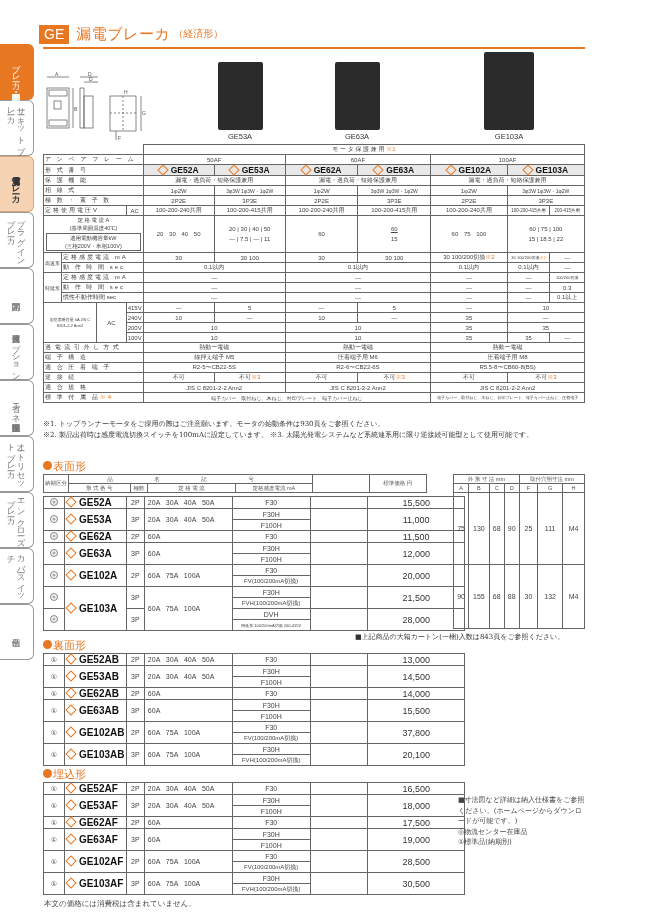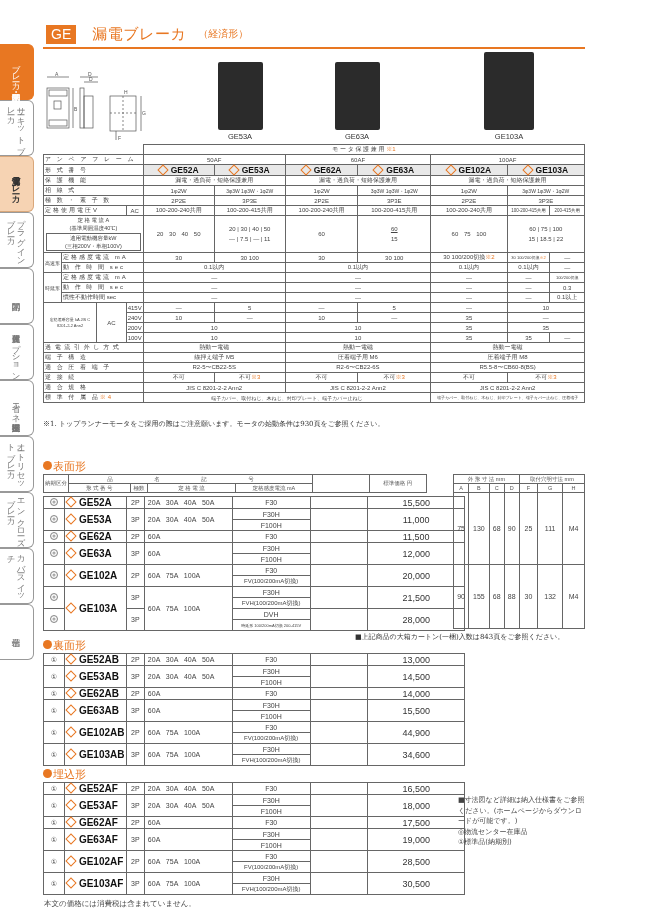--- a/index.html
+++ b/index.html
@@ -1,19 +1,19 @@
 <!DOCTYPE html>
 <html><head>
 <meta charset="utf-8">
 <style>
   * { box-sizing: border-box; margin: 0; padding: 0; }
   body { width: 650px; height: 918px; background: #fff; font-family: "DejaVu Sans", sans-serif; color: #333; position: relative; overflow: hidden; font-size: 6px; }
   .abs { position: absolute; }
   
-  .hdr { left: 46px; top: 22px; height: 24px; display: flex; align-items: center; gap: 9px; }
+  .hdr { left: 39px; top: 22px; height: 24px; display: flex; align-items: center; }
   .hdr .badge { background: #e87722; color: #fff; font-family: "Liberation Sans", sans-serif; font-size: 14px; padding: 2px 5px; height: 19px; line-height: 15px; }
   .hdr .title { color: #e87722; font-size: 15px; margin-left: 7px; letter-spacing: 0.5px; }
   .hdr .sub { font-size: 10px; color: #e87722; margin-left: 3px; }
   .hdr-line { left: 43px; top: 47px; width: 542px; height: 2px; background: #e87722; }
 
   
   .side { left: 0; top: 44px; width: 34px; }
   .tab { width: 34px; border: 1px solid #999; border-left: none; border-radius: 0 6px 6px 0; background: #fff; display: flex; justify-content: center; align-items: center; color: #777; margin-bottom: 0; }
   .tab .txt { writing-mode: vertical-rl; font-size: 8.5px; line-height: 10px; letter-spacing: 0; }
   .tab.active { background: #e87722; color: #fff; border-color: #e87722; }
@@ -328,20 +328,21 @@
   <tr>
         <td colspan="4" class="lbl"><span>標 準 付 属 品</span><span class="orange">※4</span></td>
         <td colspan="4" style="font-size:5px">端子カバー、取付ねじ、木ねじ、封印プレート、端子カバー止ねじ</td>
         <td colspan="3" style="font-size:4px">端子カバー、取付ねじ、木ねじ、封印プレート、端子カバー止ねじ、圧着端子</td>
       </tr>
 </tbody>
   </table>
 
 <div class="abs notes" style="top:419px">
   <div>※1. トップランナーモータをご採用の際はご注意願います。モータの始動条件は930頁をご参照ください。</div>
+  <div><span>※2. 製品出荷時は感度電流切換スイッチを100mAに設定しています。</span> <span>※3. 太陽光発電システムなど系統連系用に限り逆接続可能型として使用可能です。</span></div>
 </div>
 
 <div class="abs sect" style="left:43px;top:459px"><span class="dot"></span><span>表面形</span></div>
 <table class="abs lst" style="left:43px;top:474px;width:422px">
   <colgroup>
       <col style="width:21px">
       <col style="width:62px">
       <col style="width:18px">
       <col style="width:88px">
       <col style="width:78px">
@@ -546,33 +547,33 @@
   <tr>
         <td>F100H</td>
       </tr>
   <tr>
         <td rowspan="2" class="numc">①</td>
         <td rowspan="2" class="name"><span class="diamond"></span><span>GE102AB</span></td>
         <td rowspan="2">2P</td>
         <td rowspan="2" class="cur">60A 75A 100A</td>
         <td>F30</td>
         <td rowspan="2"></td>
-        <td rowspan="2" class="price">44,900</td>
+        <td rowspan="2" class="price">37,800</td>
       </tr>
   <tr>
         <td style="font-size:6px">FV(100/200mA切換)</td>
       </tr>
   <tr>
         <td rowspan="2" class="numc">①</td>
         <td rowspan="2" class="name"><span class="diamond"></span><span>GE103AB</span></td>
         <td rowspan="2">3P</td>
         <td rowspan="2" class="cur">60A 75A 100A</td>
         <td>F30H</td>
         <td rowspan="2"></td>
-        <td rowspan="2" class="price">34,600</td>
+        <td rowspan="2" class="price">20,100</td>
       </tr>
   <tr>
         <td style="font-size:6px">FVH(100/200mA切換)</td>
       </tr>
 </tbody>
   </table>
 
 <div class="abs sect" style="left:43px;top:767px"><span class="dot"></span><span>埋込形</span></div>
 <table class="abs lst" style="left:43px;top:782px;width:422px">
   <colgroup>

